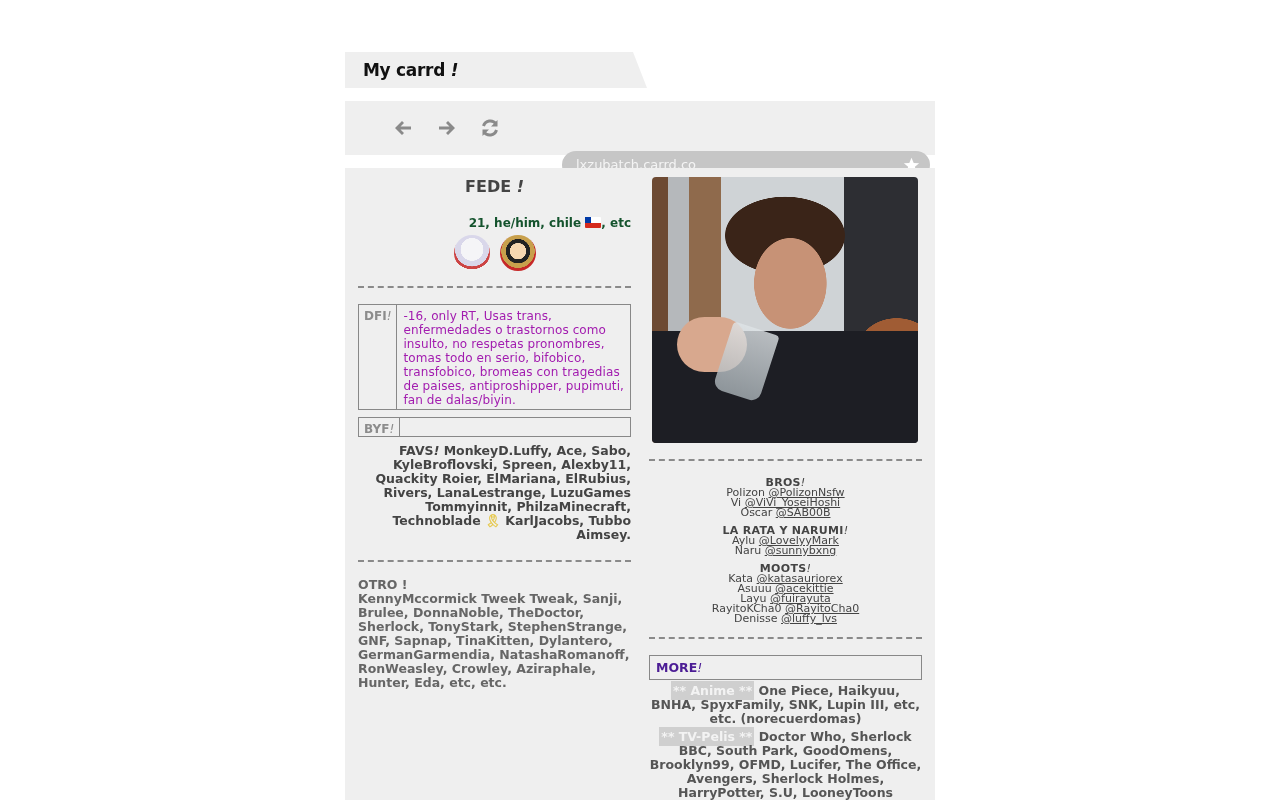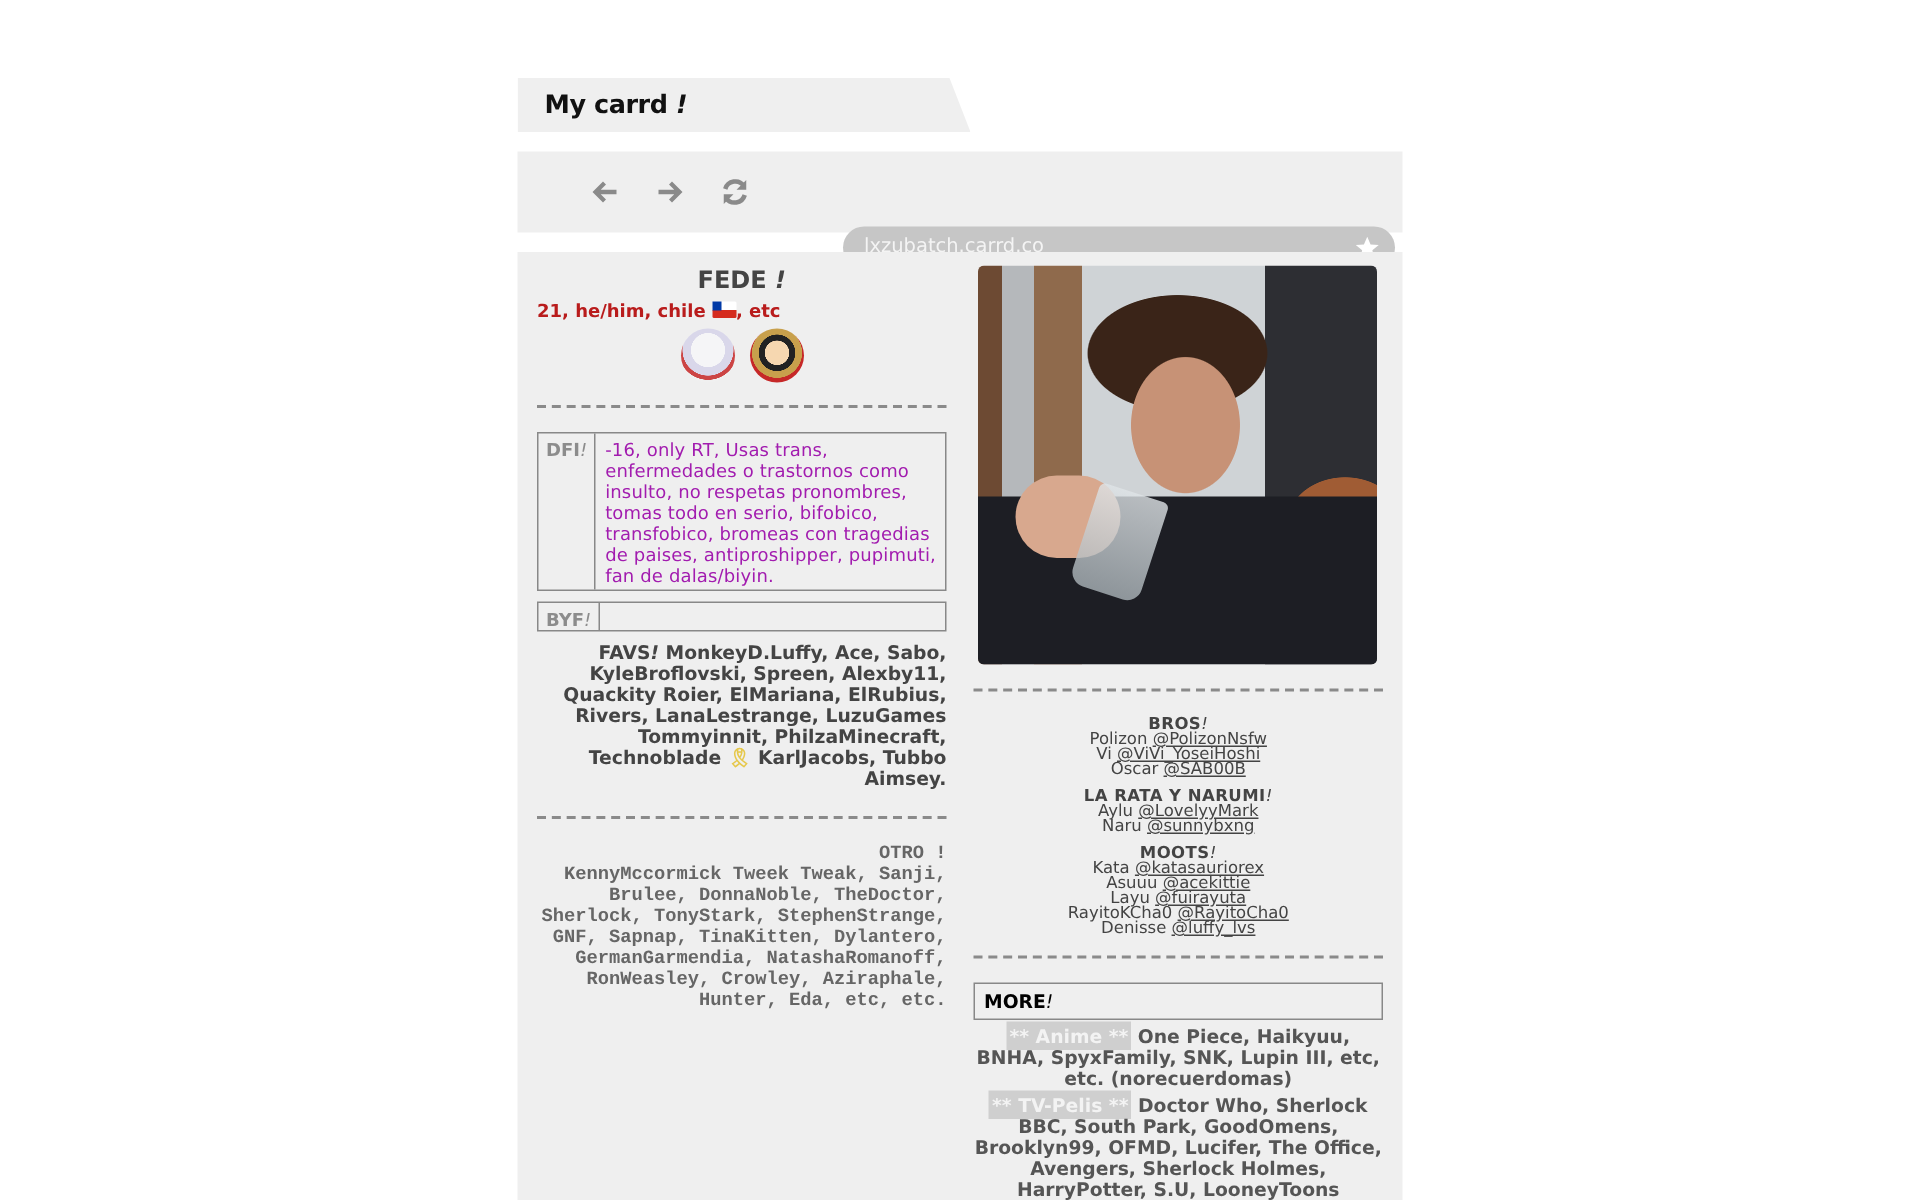--- a/index.html
+++ b/index.html
@@ -37,21 +37,21 @@
     background: #efefef; overflow: hidden;
   }
   .col-left { position: absolute; left: 13px; top: 0; width: 273px; }
   .col-right { position: absolute; left: 304px; top: 0; width: 273px; }
 
   .name {
     text-align: center; margin-top: 9px; font-size: 16px; font-weight: bold; color: #444;
   }
   .name .bang { font-style: italic; }
   .subtitle {
-    text-align: left; margin-top: 4px; font-size: 12px; font-weight: bold; color: #b91c1c;
+    text-align: right; margin-top: 20px; font-size: 12px; font-weight: bold; color: #14532d;
   }
   .flag {
     display: inline-block; width: 16px; height: 11px; vertical-align: -1px;
     background: linear-gradient(#fff 0 50%, #d52b1e 50% 100%); position: relative;
     border-radius: 1px;
   }
   .flag::before {
     content: ""; position: absolute; left: 0; top: 0; width: 6px; height: 5.5px; background: #0039a6;
   }
   .icons-row { display: flex; justify-content: center; gap: 10px; margin-top: 5px; }
@@ -76,21 +76,21 @@
     letter-spacing: 0.1px;
   }
 
   .favs {
     margin-top: 7px; text-align: right; font-size: 12.5px; line-height: 14px; font-weight: bold; color: #444;
   }
   .favs .lbl .bang { font-style: italic; }
   .ribbon { color: #e6c84b; }
 
   .otro {
-    margin-top: 16px; text-align: right; font-size: 12.5px; line-height: 14px; font-weight: bold; color: #666; font-family: Liberation Mono, monospace;
+    margin-top: 16px; text-align: left; font-size: 12.5px; line-height: 14px; font-weight: bold; color: #666;
   }
   .otro .title { color: #666; }
 
   .photo {
     margin: 9px 0 0 3px; width: 266px; height: 266px; border-radius: 4px; overflow: hidden;
     position: relative;
     background:
       radial-gradient(ellipse 60px 75px at 52% 40%, #c79276 0 60%, transparent 61%),
       radial-gradient(ellipse 85px 55px at 50% 22%, #3a2418 0 70%, transparent 71%),
       radial-gradient(ellipse 55px 45px at 92% 65%, #a05c34 0 70%, transparent 71%),
@@ -113,21 +113,21 @@
   .links {
     text-align: center; font-size: 11px; line-height: 10px; color: #444; margin-top: 17px;
   }
   .links .group-title { font-weight: bold; letter-spacing: 0.3px; }
   .links .group-title .bang { font-style: italic; font-weight: normal; }
   .links .group { margin-bottom: 8px; }
   .links a { color: #444; text-decoration: underline; }
 
   .more-box {
     border: 1px solid #888; height: 25px; padding: 4px 6px;
-    font-size: 12.5px; font-weight: bold; color: #000000;
+    font-size: 12.5px; font-weight: bold; color: #4c1d95;
   }
   .more-box .bang { font-style: italic; font-weight: normal; }
   .more-body {
     text-align: center; font-size: 12.5px; line-height: 14px; font-weight: bold; color: #555; margin-top: 4px;
   }
   .hl { background: #cfcfcf; color: #f3f3f3; padding: 2px 2px; }
 </style>
 </head>
 <body>
 

